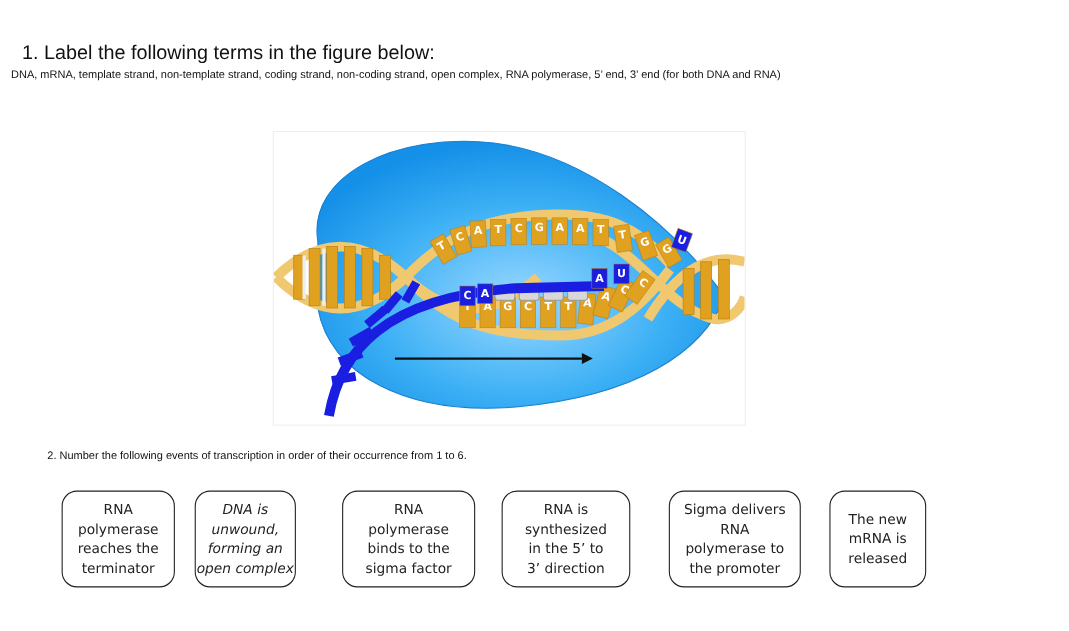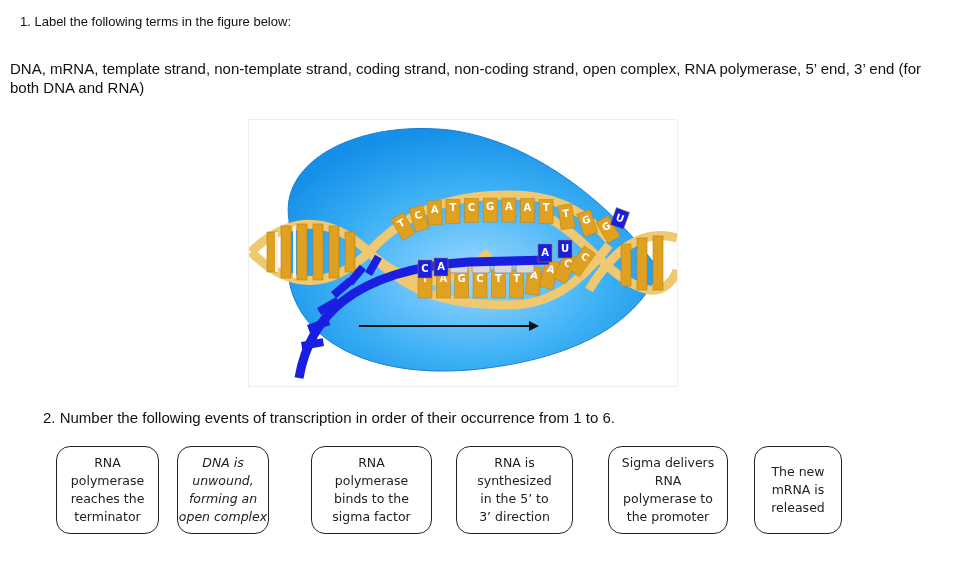--- a/index.html
+++ b/index.html
@@ -1,22 +1,22 @@
 <!DOCTYPE html>
 <html><head>
 <meta charset="utf-8">
 <style>
   html, body { margin: 0; padding: 0; background: #ffffff; }
   body { width: 972px; height: 574px; position: relative; overflow: hidden;
          font-family: "Liberation Sans", sans-serif; color: #111; }
-  .q1-title { position: absolute; left: 20px; top: 14px; font-size: 13px; }
-  .q1-terms { position: absolute; left: 10px; top: 59px; width: 930px; font-size: 15px; line-height: 19px; }
+  .q1-title { position: absolute; left: 20px; top: 38px; font-size: 18px; }
+  .q1-terms { position: absolute; left: 10px; top: 59px; width: 930px; font-size: 10px; line-height: 19px; }
   .figure { position: absolute; left: 248px; top: 119px; width: 428px; height: 266px;
             border: 1px solid #eeeeee; background: #ffffff; overflow: hidden; }
-  .q2-title { position: absolute; left: 43px; top: 409px; font-size: 15px; }
+  .q2-title { position: absolute; left: 43px; top: 409px; font-size: 10px; }
   .box { position: absolute; top: 446px; height: 88px; border: 1.3px solid #222;
          border-radius: 14px; display: flex; align-items: center; justify-content: center;
          text-align: center; font-family: "DejaVu Sans", sans-serif; font-size: 12.5px;
          line-height: 18px; color: #222; box-sizing: border-box; white-space: pre-line; }
   svg text { font-family: "DejaVu Sans", sans-serif; font-weight: bold; }
 </style>
 </head>
 <body>
 
 <div class="q1-title">1. Label the following terms in the figure below:</div>

